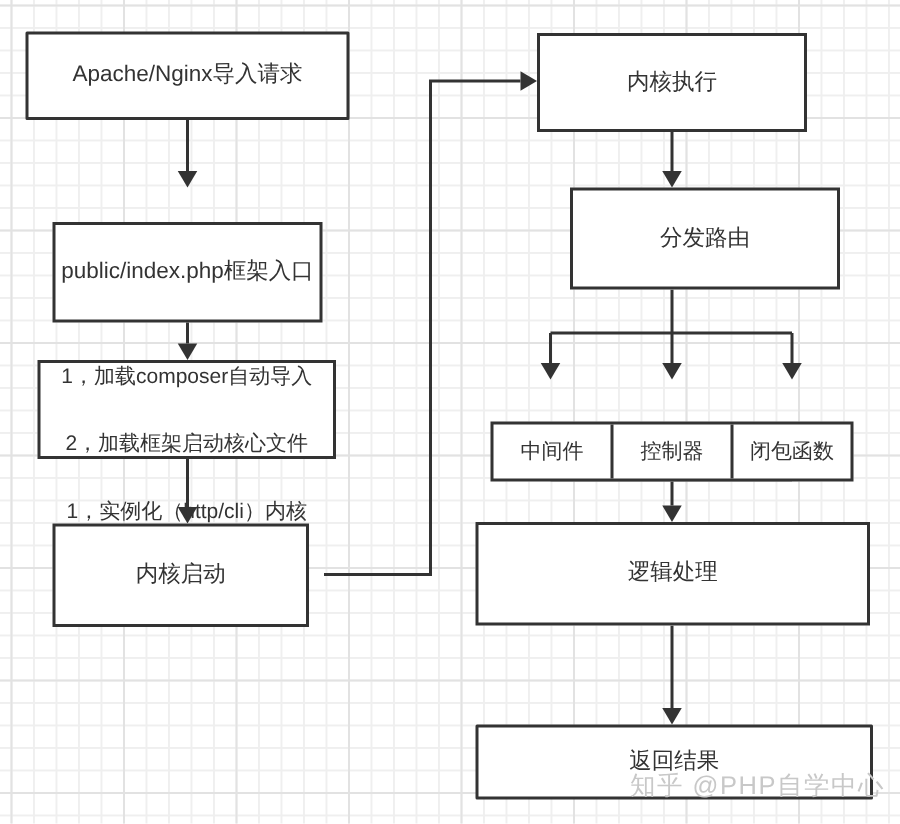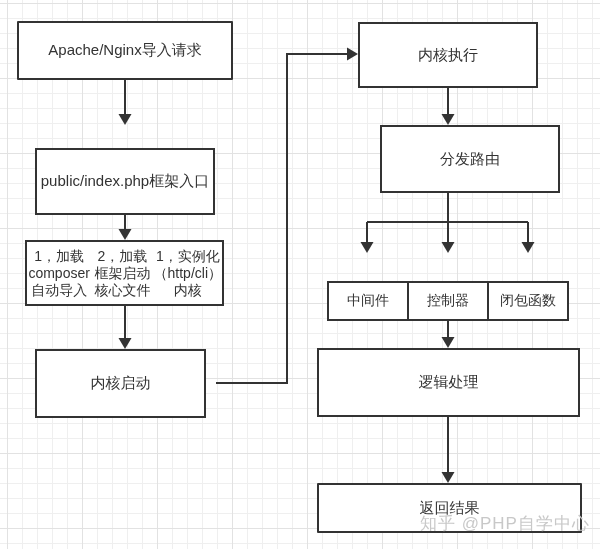--- a/index.html
+++ b/index.html
@@ -38,24 +38,25 @@
     background: var(--box_fill);
     display: flex;
     align-items: center;
     justify-content: center;
     text-align: center;
     font-size: 15px;
     line-height: 1.25;
   }
   .node.rounded { border-radius: 1px; }
   .node.steps {
-    flex-direction: row;
+    flex-direction: column;
     font-size: 14px;
     line-height: 17px;
     justify-content: flex-start;
+    gap: 28px;
   }
   .node.row-group {
     padding: 0;
     display: flex;
     align-items: stretch;
     font-size: 14px;
   }
   .row-group .cell {
     flex: 1 1 0;
     display: flex;

